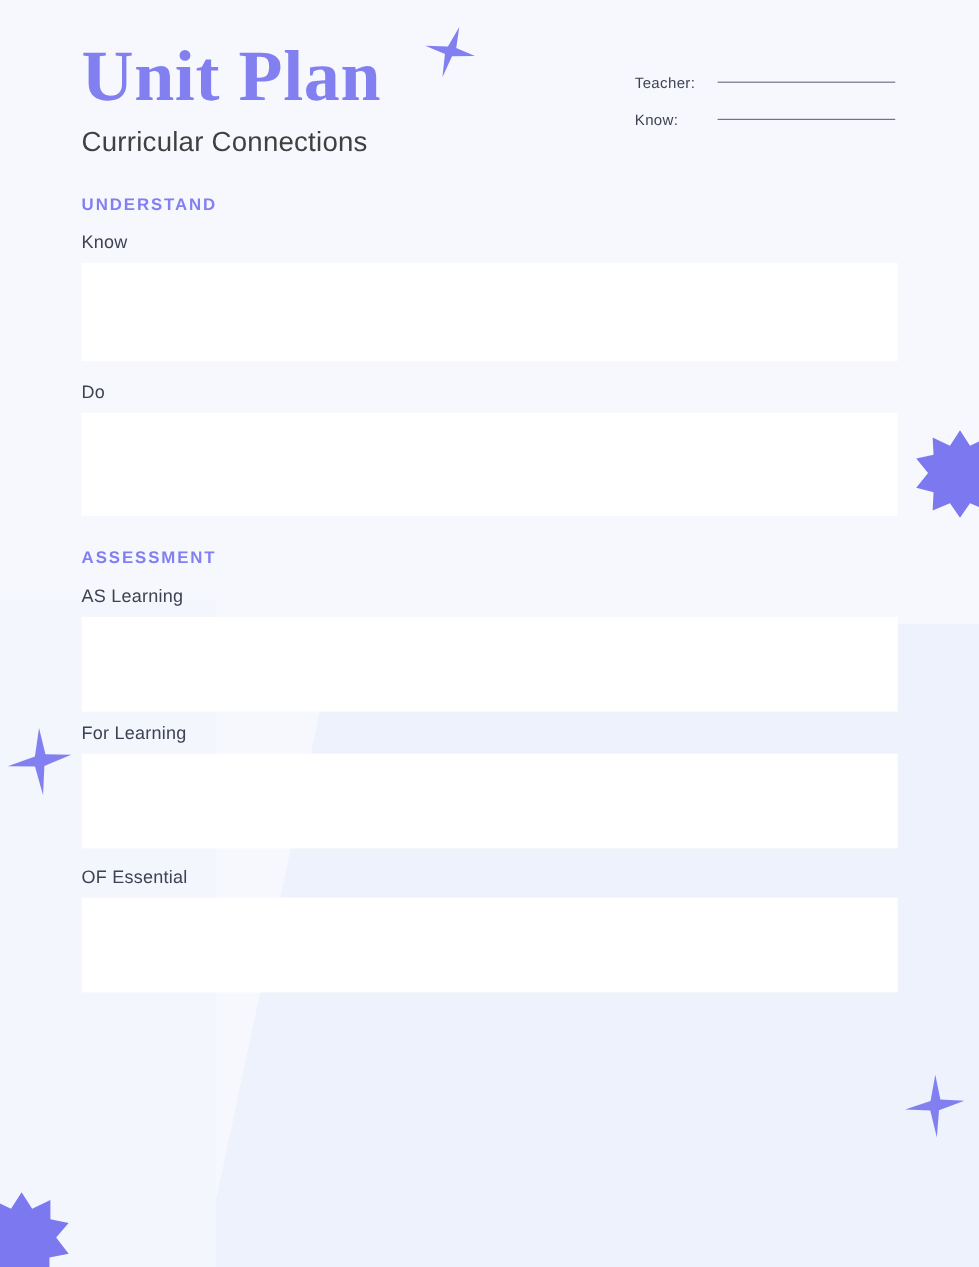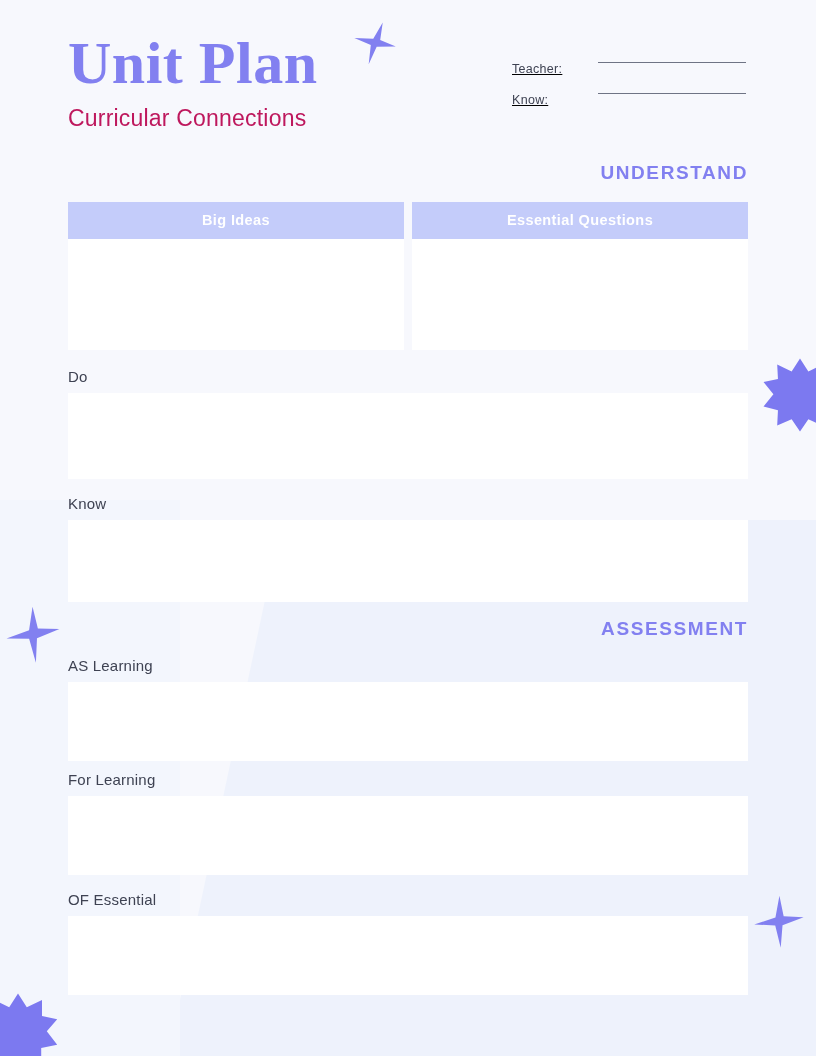--- a/index.html
+++ b/index.html
@@ -81,59 +81,58 @@
     font-weight: 700;
     font-size: 60px;
     line-height: 1.05;
     letter-spacing: 0.5px;
     color: #8280f0;
   }
   .doc-subtitle {
     font-family: "Liberation Sans", sans-serif;
     font-size: 23px;
     font-weight: 400;
-    color: #be185d;
+    color: #404040;
     letter-spacing: 0.2px;
     margin-top: 10px;
   }
 
   .meta-block {
     margin-top: 30px;
     margin-right: 2px;
   }
   .meta-row {
     display: flex;
-    align-items: flex-start;
-    gap: 28px;
+    align-items: center;
+    gap: 11px;
     margin-bottom: 17px;
-    text-decoration: underline;
   }
   .meta-label {
     font-size: 12.5px;
     color: #3e4252;
     width: 58px;
     letter-spacing: 0.3px;
   }
   .meta-rule {
     width: 148px;
     height: 0;
     border-bottom: 1.6px solid #6f7485;
     margin-bottom: 2px;
   }
 
   
   .section-heading {
-    text-align: right;
-    font-size: 19px;
+    text-align: left;
+    font-size: 14px;
     font-weight: 700;
     letter-spacing: 1.6px;
     color: #8280f0;
   }
   #understand-heading { margin-top: 30px; }
-  #assessment-heading { margin-top: 16px; }
+  #assessment-heading { margin-top: 26px; }
 
   
   .col-table {
     display: flex;
     gap: 8px;
     margin-top: 18px;
   }
   .col {
     flex: 1 1 0;
     display: flex;
@@ -230,41 +229,31 @@
       </div>
       <div class="meta-row">
         <span class="meta-label">Know:</span>
         <span class="meta-rule"></span>
       </div>
     </div>
   </div>
 
   <div class="section-heading" id="understand-heading">UNDERSTAND</div>
 
-  <div class="col-table">
-    <div class="col">
-      <div class="col-head">Big Ideas</div>
-      <div class="col-body"></div>
-    </div>
-    <div class="col">
-      <div class="col-head">Essential Questions</div>
-      <div class="col-body"></div>
-    </div>
+
+  <div class="field" id="field-know">
+    <div class="field-label">Know</div>
+    <div class="field-box box-h-82"></div>
   </div>
 
   <div class="field" id="field-do">
     <div class="field-label">Do</div>
     <div class="field-box box-h-90"></div>
   </div>
 
-  <div class="field" id="field-know">
-    <div class="field-label">Know</div>
-    <div class="field-box box-h-82"></div>
-  </div>
-
   <div class="section-heading" id="assessment-heading">ASSESSMENT</div>
 
   <div class="field" id="field-as">
     <div class="field-label">AS Learning</div>
     <div class="field-box box-h-78"></div>
   </div>
 
   <div class="field" id="field-for">
     <div class="field-label">For Learning</div>
     <div class="field-box box-h-78"></div>

